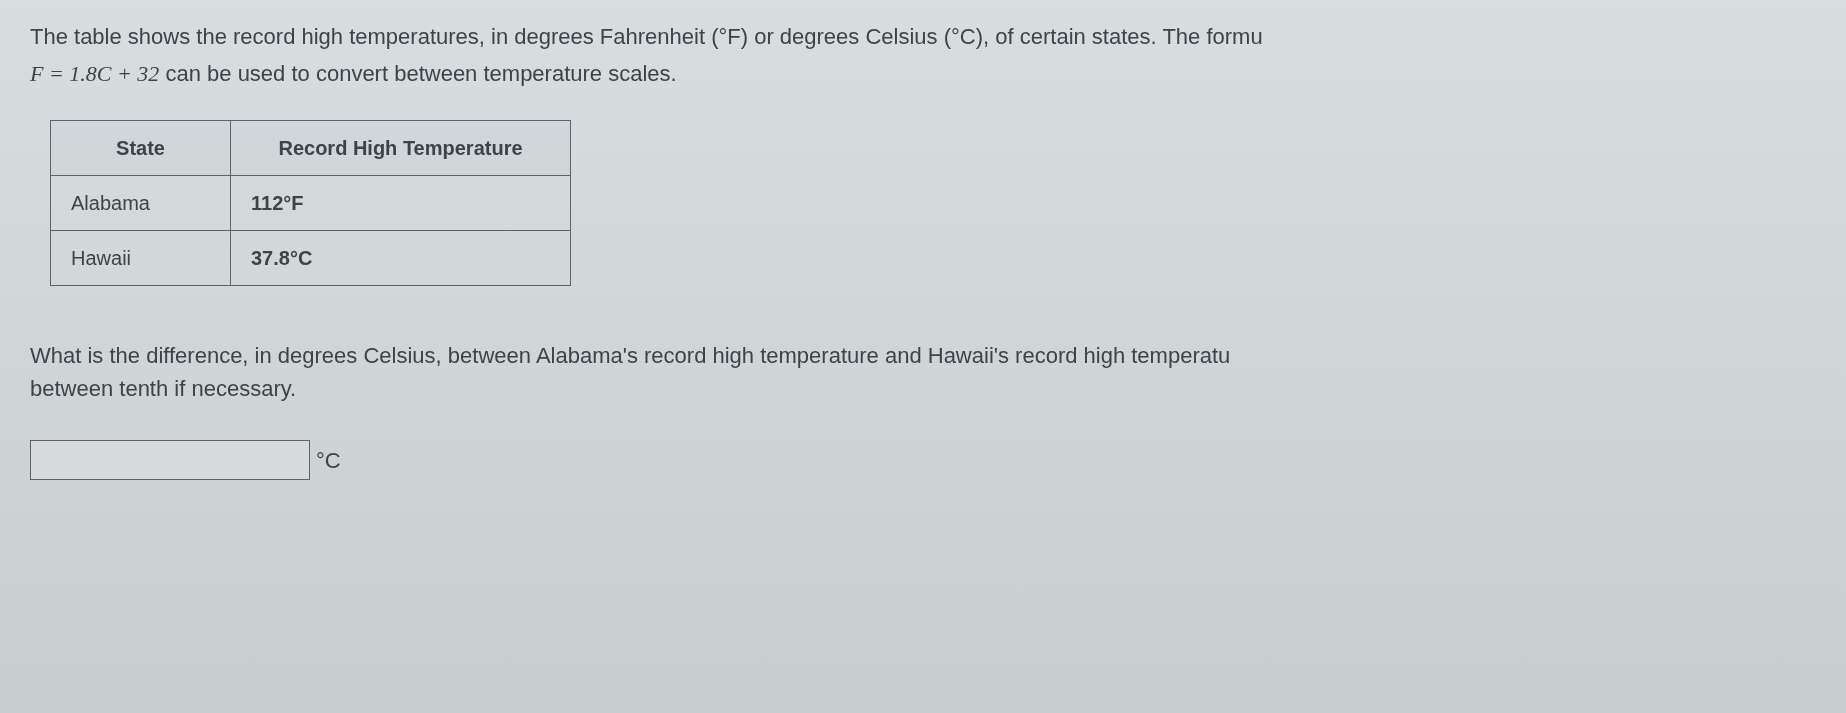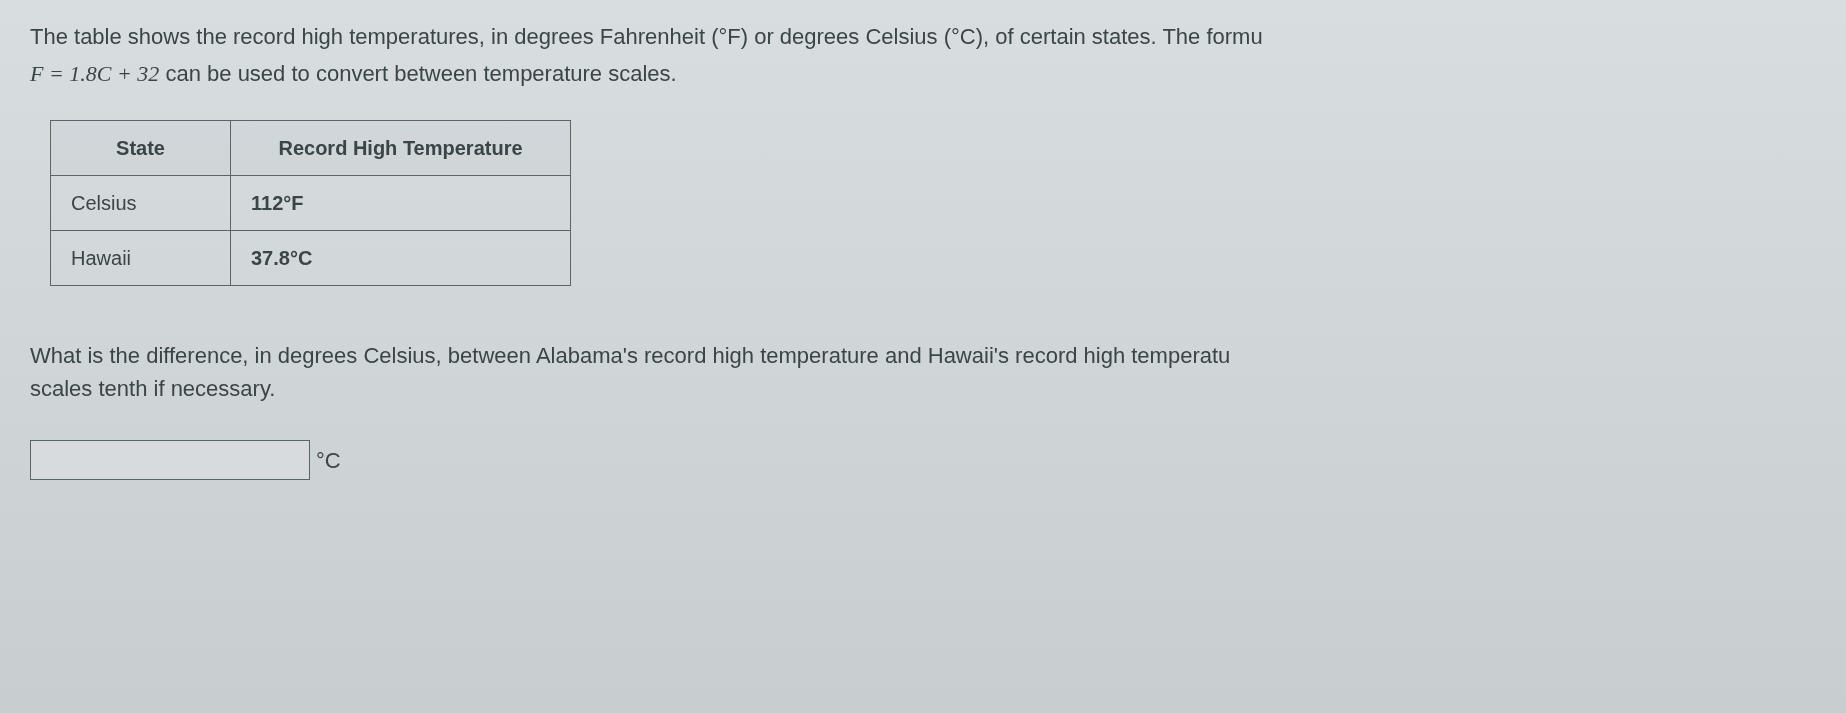--- a/index.html
+++ b/index.html
@@ -102,32 +102,32 @@
 <div class="table-container">
   <table>
     <thead>
       <tr>
         <th>State</th>
         <th>Record High Temperature</th>
       </tr>
     </thead>
     <tbody>
       <tr>
-        <td>Celsius</td>
+        <td>Alabama</td>
         <td>112°F</td>
       </tr>
       <tr>
         <td>Hawaii</td>
         <td>37.8°C</td>
       </tr>
     </tbody>
   </table>
 </div>
 
 <div class="question-text">
   <div>What is the difference, in degrees Celsius, between Alabama's record high temperature and Hawaii's record high temperatu</div>
-  <div>scales tenth if necessary.</div>
+  <div>between tenth if necessary.</div>
 </div>
 
 <div class="answer-row">
   <input type="text" class="answer-input" value="" style="">
   <span class="unit-label">°C</span>
 </div>
 
 </body></html>

